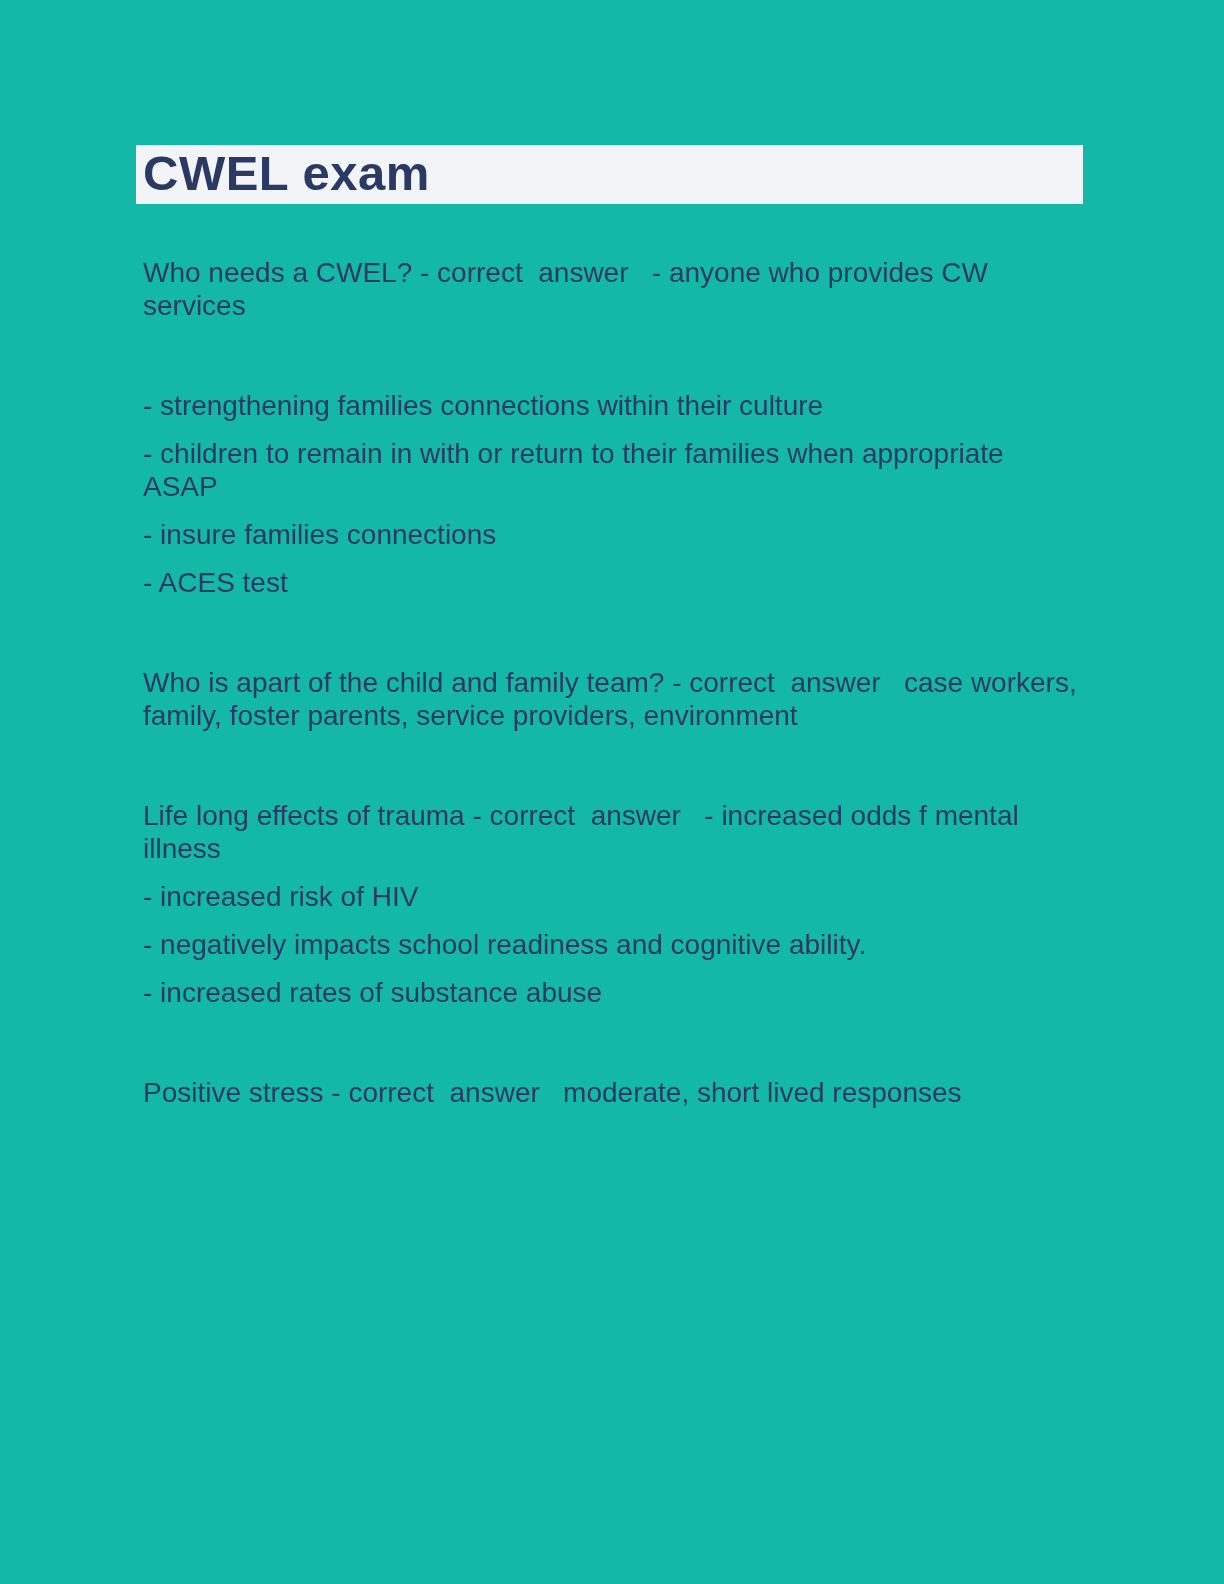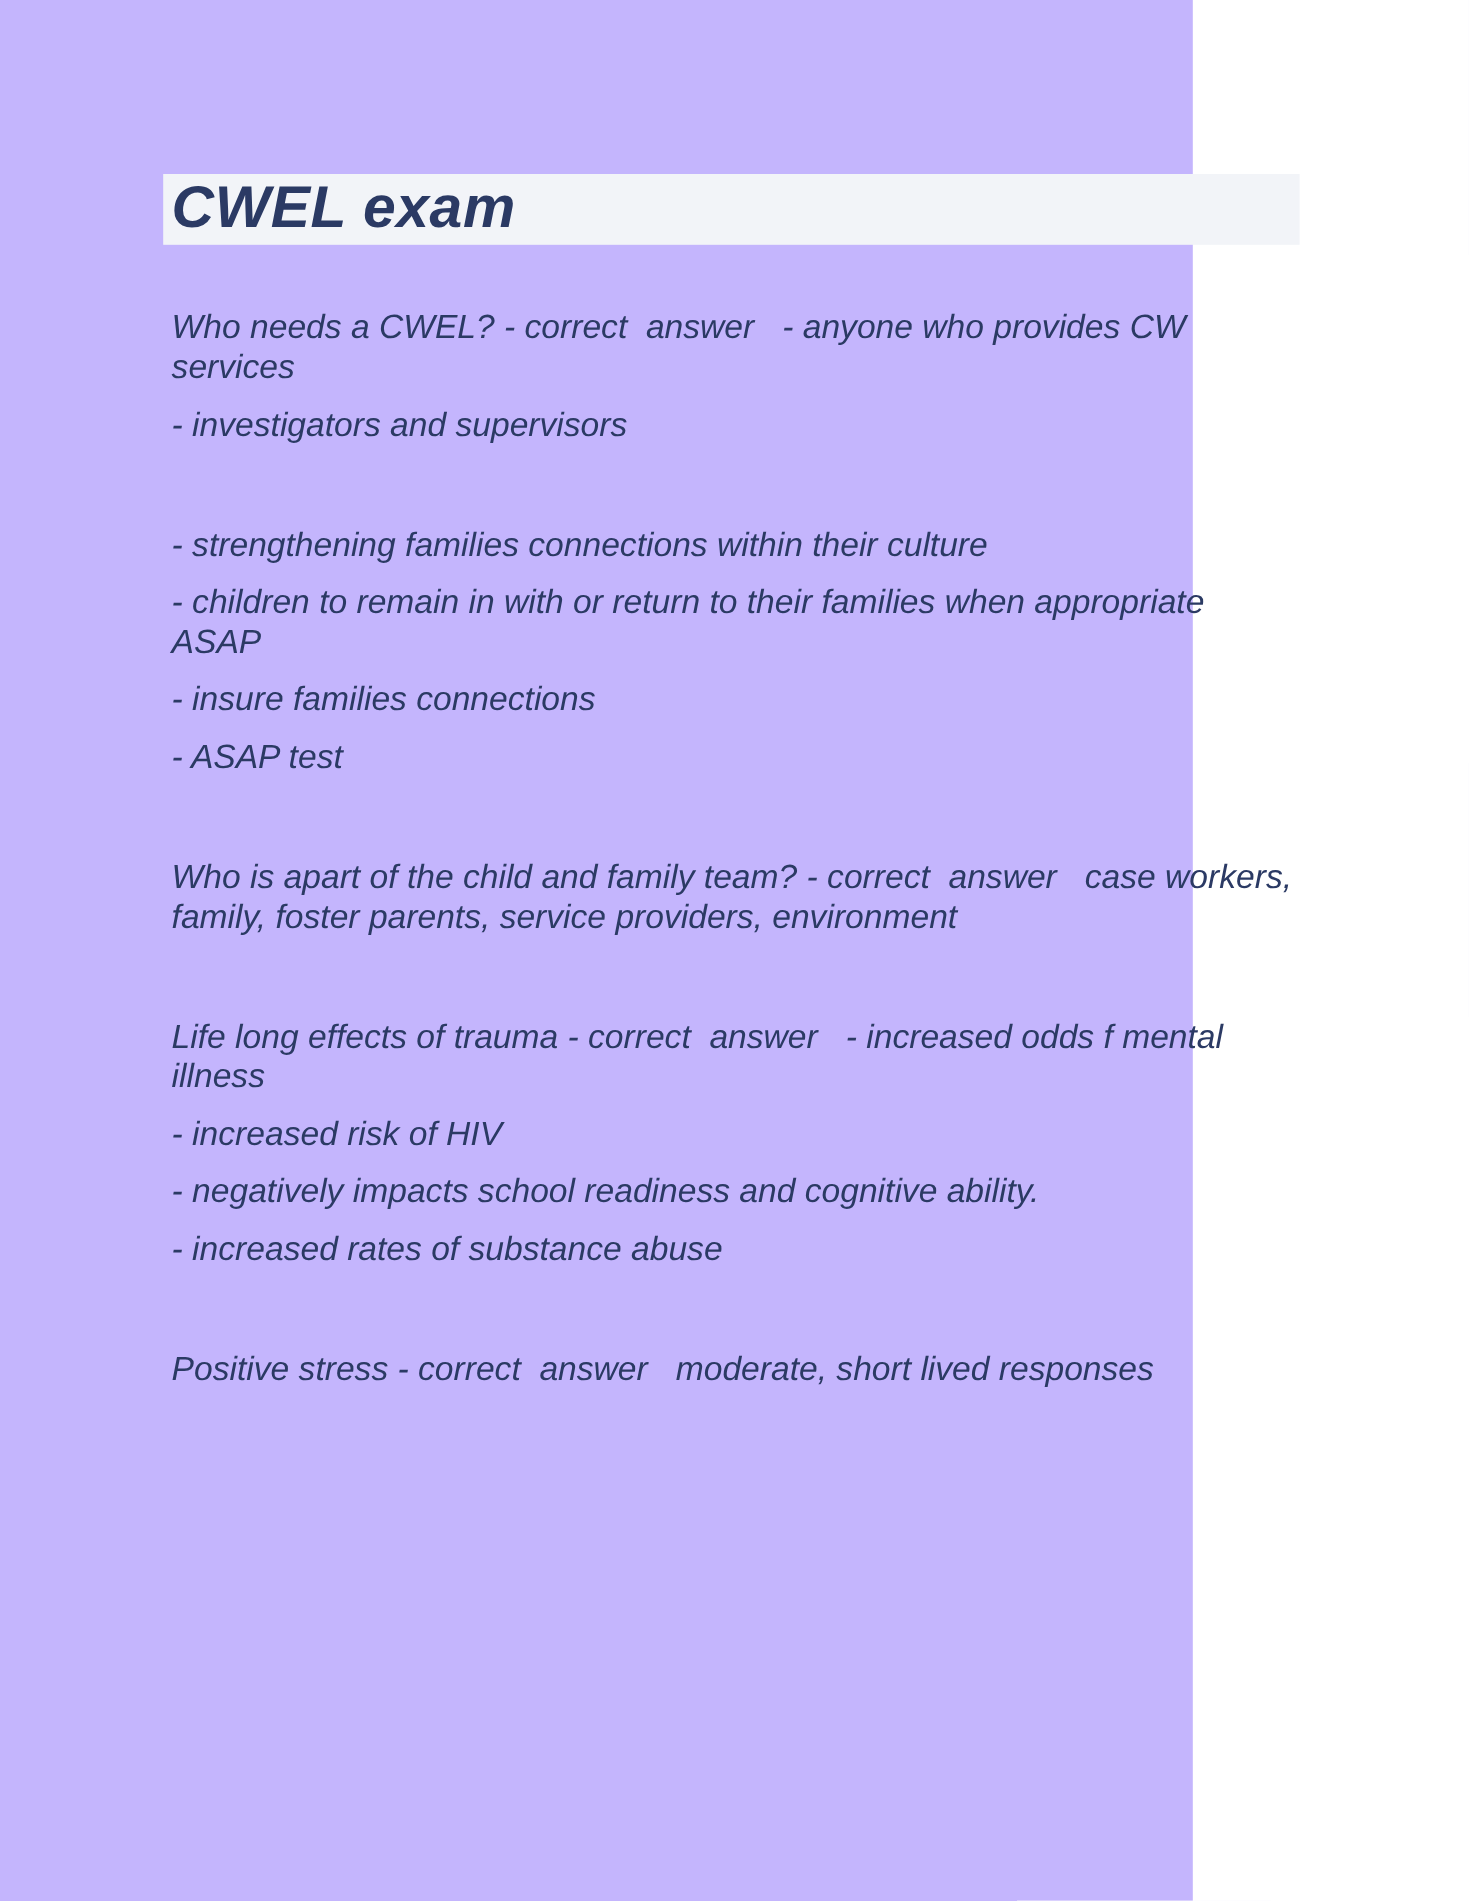--- a/index.html
+++ b/index.html
@@ -9,25 +9,24 @@
   }
   body {
     width: 1224px;
     height: 1584px;
     overflow: hidden;
     font-family: "Liberation Sans", sans-serif;
     color: #2b3a64;
   }
   .page {
     box-sizing: border-box;
-    width: 994px;
+    width: 1224px;
     height: 1584px;
     padding: 145px 141px 0 143px;
-    background: #c4b5fd;
-    font-style: italic;
+    background: #14b8a6;
   }
   .doc-title {
     box-sizing: border-box;
     width: 947px;
     margin: 0 0 52px -7px;
     padding: 2px 0 4px 7px;
     background: #f2f4f8;
     font-size: 49px;
     font-weight: bold;
     line-height: 53px;
@@ -51,28 +50,27 @@
 </style>
 </head>
 <body>
 
 <div class="page">
 
   <h1 class="doc-title">CWEL exam</h1>
 
   <section class="qa-block">
     <p class="para">Who needs a CWEL? - correct  answer   - anyone who provides CW services</p>
-    <p class="para">- investigators and supervisors</p>
   </section>
 
   <section class="qa-block">
     <p class="para">- strengthening families connections within their culture</p>
     <p class="para">- children to remain in with or return to their families when appropriate ASAP</p>
     <p class="para">- insure families connections</p>
-    <p class="para">- ASAP test</p>
+    <p class="para">- ACES test</p>
   </section>
 
   <section class="qa-block">
     <p class="para">Who is apart of the child and family team? - correct  answer   case workers,
 family, foster parents, service providers, environment</p>
   </section>
 
   <section class="qa-block">
     <p class="para">Life long effects of trauma - correct  answer   - increased odds f mental illness</p>
     <p class="para">- increased risk of HIV</p>

